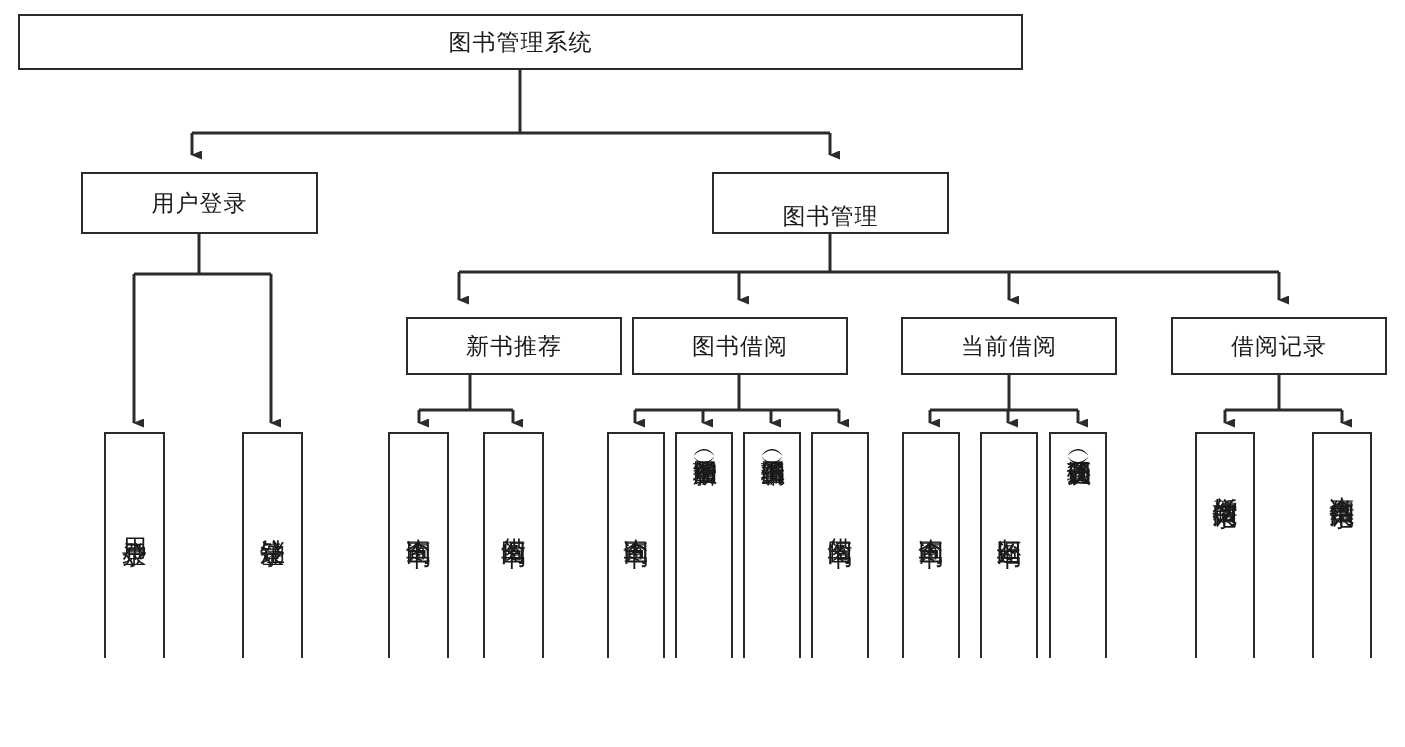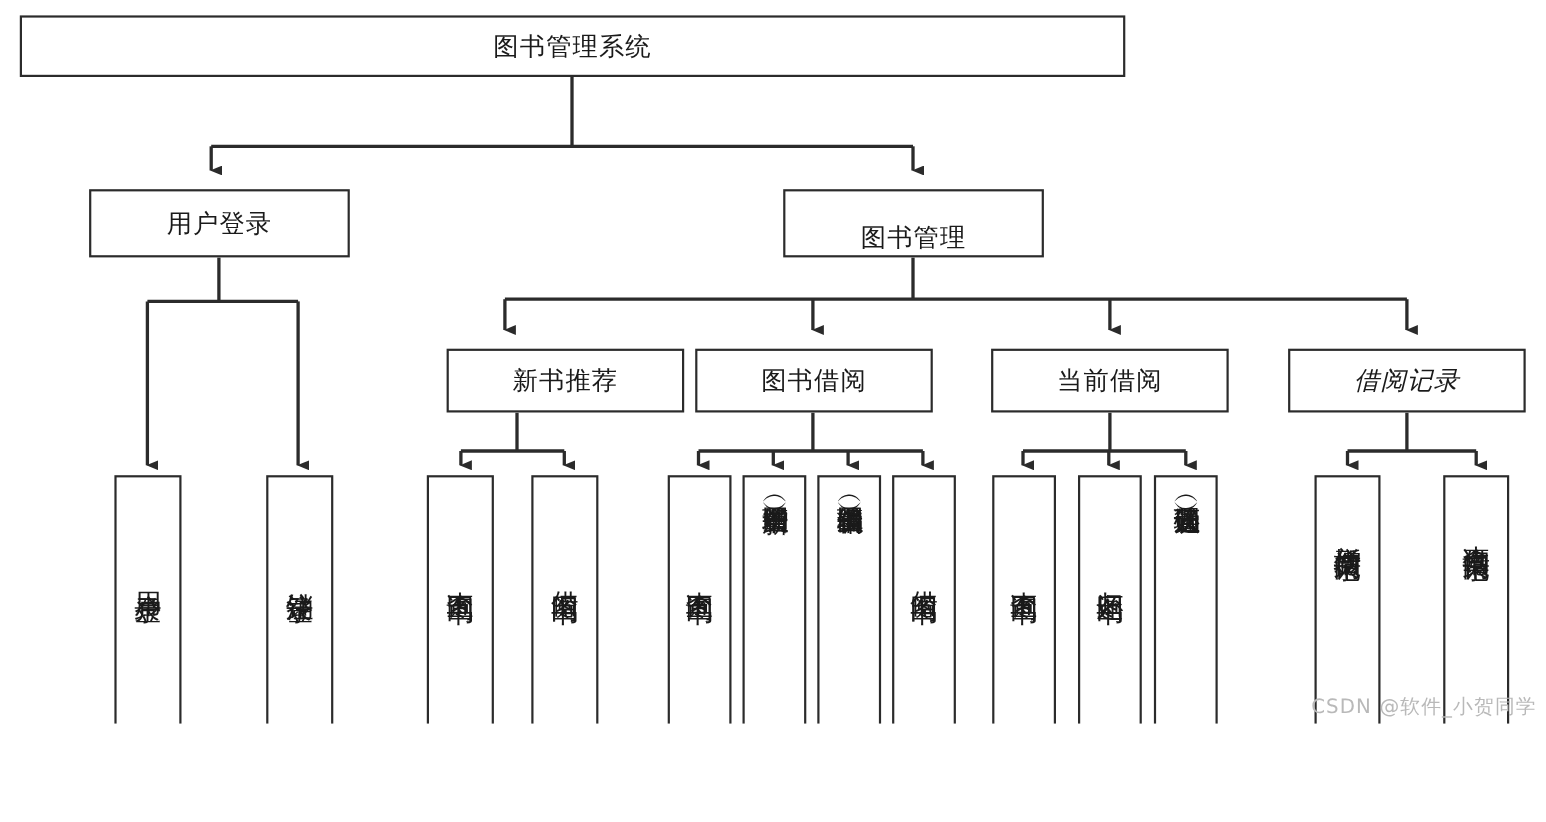--- a/index.html
+++ b/index.html
@@ -133,21 +133,21 @@
 
   <div class="node-box horizontal" style="left:362px; top:317px; width:216px; height:58px;margin-left:44px;">
     <span>新书推荐</span>
   </div>
   <div class="node-box horizontal" style="left:901px; top:317px; width:216px; height:58px;">
     <span>当前借阅</span>
   </div>
   <div class="node-box horizontal" style="left:632px; top:317px; width:216px; height:58px;">
     <span>图书借阅</span>
   </div>
-  <div class="node-box horizontal" style="left:1171px; top:317px; width:216px; height:58px;font-style:italic;">
+  <div class="node-box horizontal" style="left:1171px; top:317px; width:216px; height:58px;">
     <span>借阅记录</span>
   </div>
 
   <div class="node-box vertical" style="left:104px; top:432px; width:61px; height:303px; padding-top:84px;">
     <span class="vlabel">用户登录</span>
   </div>
   <div class="node-box vertical" style="left:242px; top:432px; width:61px; height:303px; padding-top:84px;">
     <span class="vlabel">注销登录</span>
   </div>
 
@@ -181,15 +181,14 @@
     <span class="vlabel long">确认归还（管理员）</span>
   </div>
 
   <div class="node-box vertical" style="left:1195px; top:432px; width:60px; height:303px; padding-top:42px;">
     <span class="vlabel">新增借阅记录</span>
   </div>
   <div class="node-box vertical" style="left:1312px; top:432px; width:60px; height:303px; padding-top:42px;">
     <span class="vlabel">查询借阅记录</span>
   </div>
 
-  <div id="watermark">CSDN @软件_小贺同学</div>
 
 </div>
 
 </body></html>

